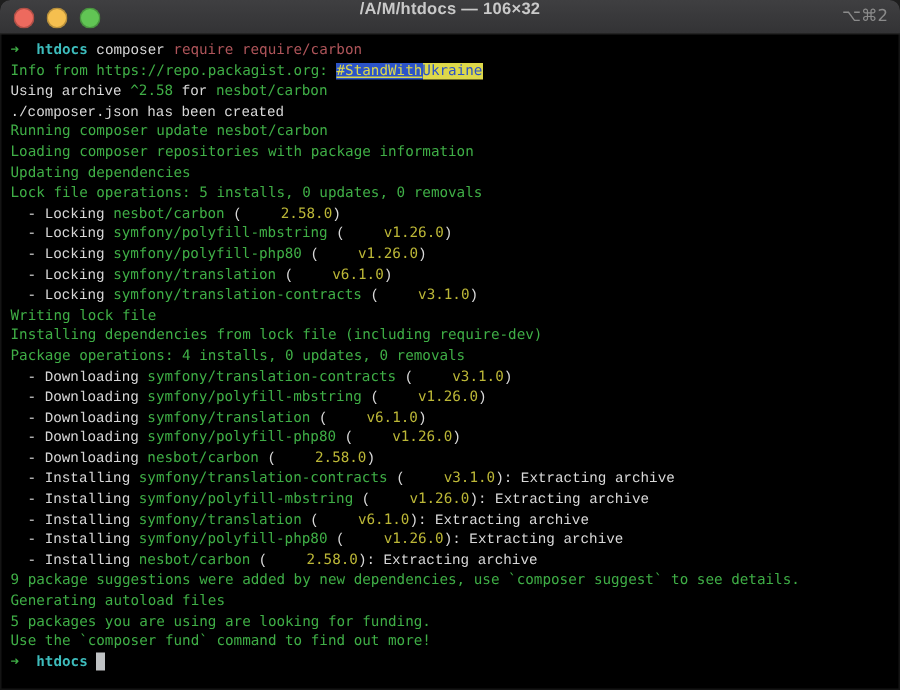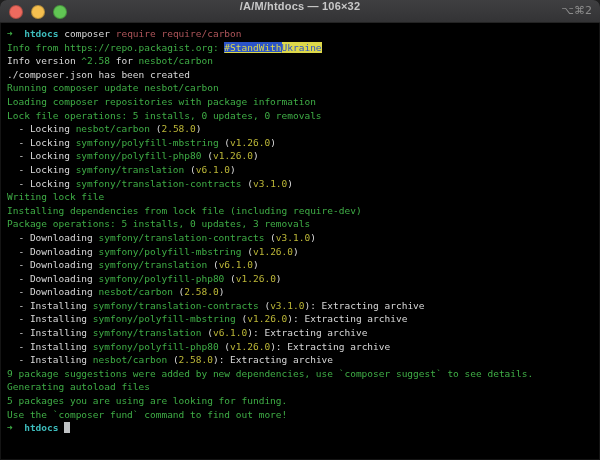--- a/index.html
+++ b/index.html
@@ -41,24 +41,24 @@
     padding:4px 0 0 7px;
     font-family:"DejaVu Sans Mono", monospace;
     font-size:9.5px;
     line-height:13.6px;
     cursor:text;
   }
   .term-line { white-space:pre; height:13.6px; }
 
   .bold { font-weight:bold; }
   .c-green  { color:var(--green,#3fae46); }
-  .c-white  { color:var(--white,#d9d9d9); }
+  .c-white  { color:var(--white,#d9d9d9);font-family:Liberation Mono, monospace; }
   .c-cyan   { color:var(--cyan,#3dbcbc); }
   .c-red    { color:var(--red,#af555a); }
-  .c-yellow { color:var(--yellow,#bcb737); }
+  .c-yellow { color:var(--yellow,#bcb737);margin-left:26px; }
   .c-yellow-on-blue { color:var(--banner-yellow,#ddd84a); background:var(--banner-blue,#2c54c8);text-decoration:underline; }
   .c-blue-on-yellow { color:var(--banner-blue,#2c54c8); background:var(--banner-yellow,#ddd84a);margin-top:41px; }
 
   .cursor {
     display:inline-block;
     width:5.7px; height:11.5px;
     background:var(--cursor,#bfc2c4);
     vertical-align:text-bottom;
   }
 </style>
@@ -71,33 +71,34 @@
       <div class="light red"></div>
       <div class="light yellow"></div>
       <div class="light green"></div>
     </div>
     <div class="title">/A/M/htdocs — 106×32</div>
     <div class="shortcut">⌥⌘2</div>
   </div>
   <div class="terminal">
       <div class="term-line"><span class="c-green bold">➜  </span><span class="c-cyan bold">htdocs </span><span class="c-white">composer </span><span class="c-red">require require/carbon</span></div>
       <div class="term-line"><span class="c-green">Info from https://repo.packagist.org: </span><span class="c-yellow-on-blue">#StandWith</span><span class="c-blue-on-yellow">Ukraine</span></div>
-      <div class="term-line"><span class="c-white">Info version </span><span class="c-green">^2.58</span><span class="c-white"> for </span><span class="c-green">nesbot/carbon</span></div>
+      <div class="term-line"><span class="c-white">Using archive </span><span class="c-green">^2.58</span><span class="c-white"> for </span><span class="c-green">nesbot/carbon</span></div>
       <div class="term-line"><span class="c-white">./composer.json has been created</span></div>
       <div class="term-line"><span class="c-green">Running composer update nesbot/carbon</span></div>
       <div class="term-line"><span class="c-green">Loading composer repositories with package information</span></div>
+      <div class="term-line"><span class="c-green">Updating dependencies</span></div>
       <div class="term-line"><span class="c-green">Lock file operations: 5 installs, 0 updates, 0 removals</span></div>
       <div class="term-line"><span class="c-white">  - Locking </span><span class="c-green">nesbot/carbon</span><span class="c-white"> (</span><span class="c-yellow">2.58.0</span><span class="c-white">)</span></div>
       <div class="term-line"><span class="c-white">  - Locking </span><span class="c-green">symfony/polyfill-mbstring</span><span class="c-white"> (</span><span class="c-yellow">v1.26.0</span><span class="c-white">)</span></div>
       <div class="term-line"><span class="c-white">  - Locking </span><span class="c-green">symfony/polyfill-php80</span><span class="c-white"> (</span><span class="c-yellow">v1.26.0</span><span class="c-white">)</span></div>
       <div class="term-line"><span class="c-white">  - Locking </span><span class="c-green">symfony/translation</span><span class="c-white"> (</span><span class="c-yellow">v6.1.0</span><span class="c-white">)</span></div>
       <div class="term-line"><span class="c-white">  - Locking </span><span class="c-green">symfony/translation-contracts</span><span class="c-white"> (</span><span class="c-yellow">v3.1.0</span><span class="c-white">)</span></div>
       <div class="term-line"><span class="c-green">Writing lock file</span></div>
       <div class="term-line"><span class="c-green">Installing dependencies from lock file (including require-dev)</span></div>
-      <div class="term-line"><span class="c-green">Package operations: 5 installs, 0 updates, 3 removals</span></div>
+      <div class="term-line"><span class="c-green">Package operations: 4 installs, 0 updates, 0 removals</span></div>
       <div class="term-line"><span class="c-white">  - Downloading </span><span class="c-green">symfony/translation-contracts</span><span class="c-white"> (</span><span class="c-yellow">v3.1.0</span><span class="c-white">)</span></div>
       <div class="term-line"><span class="c-white">  - Downloading </span><span class="c-green">symfony/polyfill-mbstring</span><span class="c-white"> (</span><span class="c-yellow">v1.26.0</span><span class="c-white">)</span></div>
       <div class="term-line"><span class="c-white">  - Downloading </span><span class="c-green">symfony/translation</span><span class="c-white"> (</span><span class="c-yellow">v6.1.0</span><span class="c-white">)</span></div>
       <div class="term-line"><span class="c-white">  - Downloading </span><span class="c-green">symfony/polyfill-php80</span><span class="c-white"> (</span><span class="c-yellow">v1.26.0</span><span class="c-white">)</span></div>
       <div class="term-line"><span class="c-white">  - Downloading </span><span class="c-green">nesbot/carbon</span><span class="c-white"> (</span><span class="c-yellow">2.58.0</span><span class="c-white">)</span></div>
       <div class="term-line"><span class="c-white">  - Installing </span><span class="c-green">symfony/translation-contracts</span><span class="c-white"> (</span><span class="c-yellow">v3.1.0</span><span class="c-white">): Extracting archive</span></div>
       <div class="term-line"><span class="c-white">  - Installing </span><span class="c-green">symfony/polyfill-mbstring</span><span class="c-white"> (</span><span class="c-yellow">v1.26.0</span><span class="c-white">): Extracting archive</span></div>
       <div class="term-line"><span class="c-white">  - Installing </span><span class="c-green">symfony/translation</span><span class="c-white"> (</span><span class="c-yellow">v6.1.0</span><span class="c-white">): Extracting archive</span></div>
       <div class="term-line"><span class="c-white">  - Installing </span><span class="c-green">symfony/polyfill-php80</span><span class="c-white"> (</span><span class="c-yellow">v1.26.0</span><span class="c-white">): Extracting archive</span></div>
       <div class="term-line"><span class="c-white">  - Installing </span><span class="c-green">nesbot/carbon</span><span class="c-white"> (</span><span class="c-yellow">2.58.0</span><span class="c-white">): Extracting archive</span></div>

